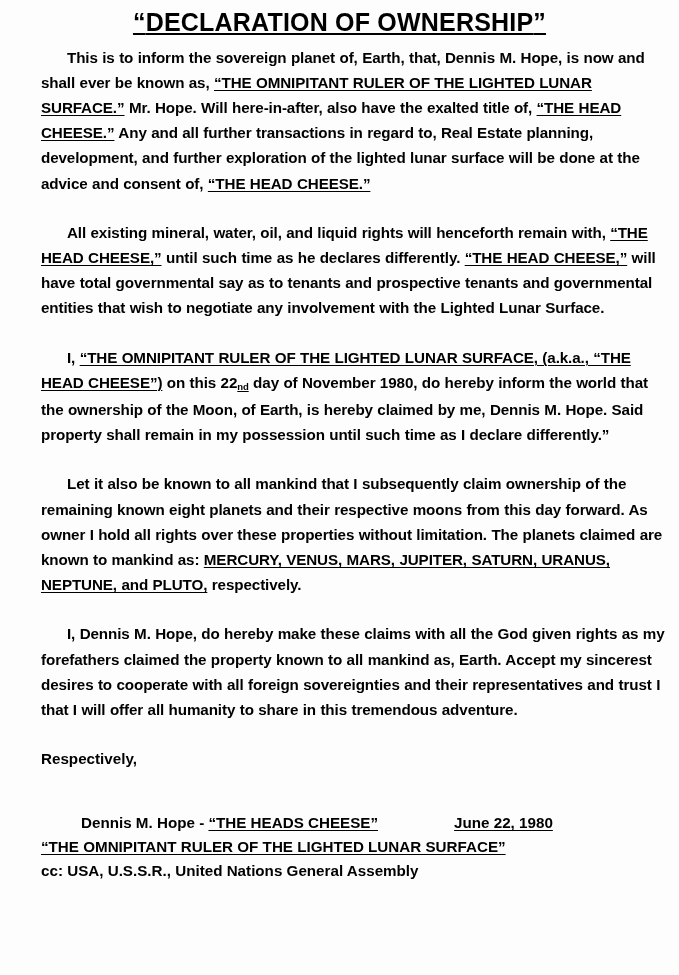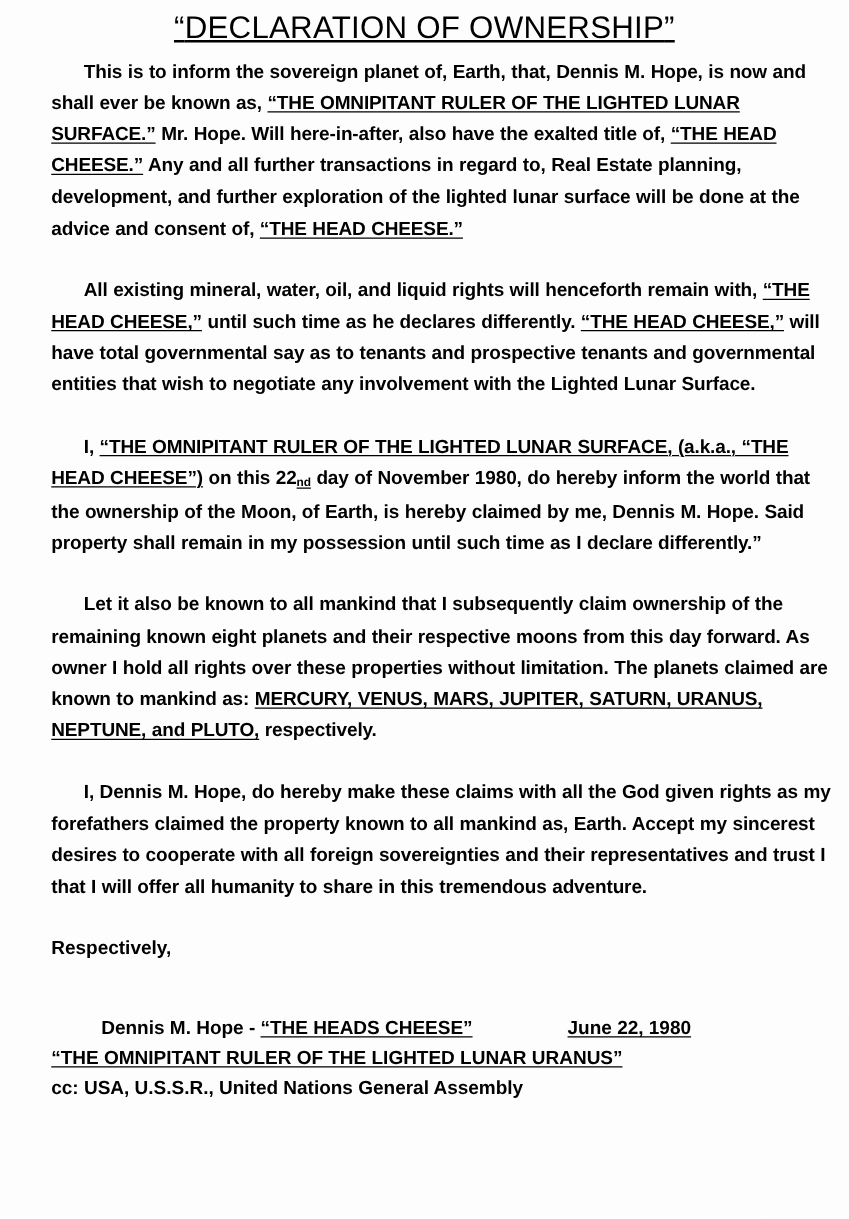--- a/index.html
+++ b/index.html
@@ -15,21 +15,21 @@
     position: relative;
     width: 679px;
     height: 975px;
     background: #fdfdfd;
     overflow: hidden;
     box-sizing: border-box;
   }
   .doc-title {
     text-align: center;
     font-size: 25px;
-    font-weight: normal;
+    font-weight: bold;
     letter-spacing: 0.2px;
     margin: 9px 0 0 0;
     padding: 0 20px;
     line-height: 1.1;
   }
   .doc-title .u {
     text-decoration: underline;
     text-decoration-thickness: 2px;
     text-underline-offset: 2px;
   }
@@ -111,18 +111,18 @@
 
     <div class="closing">Respectively,</div>
 
     <div class="spacer-18"></div>
 
     <div class="sigblock">
       <div class="sigline1">
         <span class="sig-name"><span>Dennis M. Hope - </span><u class="ul">“THE HEADS CHEESE”</u></span>
         <u class="ul sig-date">June 22, 1980</u>
       </div>
-      <div class="sigline2"><u class="ul">“THE OMNIPITANT RULER OF THE LIGHTED LUNAR URANUS”</u></div>
+      <div class="sigline2"><u class="ul">“THE OMNIPITANT RULER OF THE LIGHTED LUNAR SURFACE”</u></div>
       <div class="sigline3">cc: USA, U.S.S.R., United Nations General Assembly</div>
     </div>
 
   </div>
 </div>
 
 </body></html>

